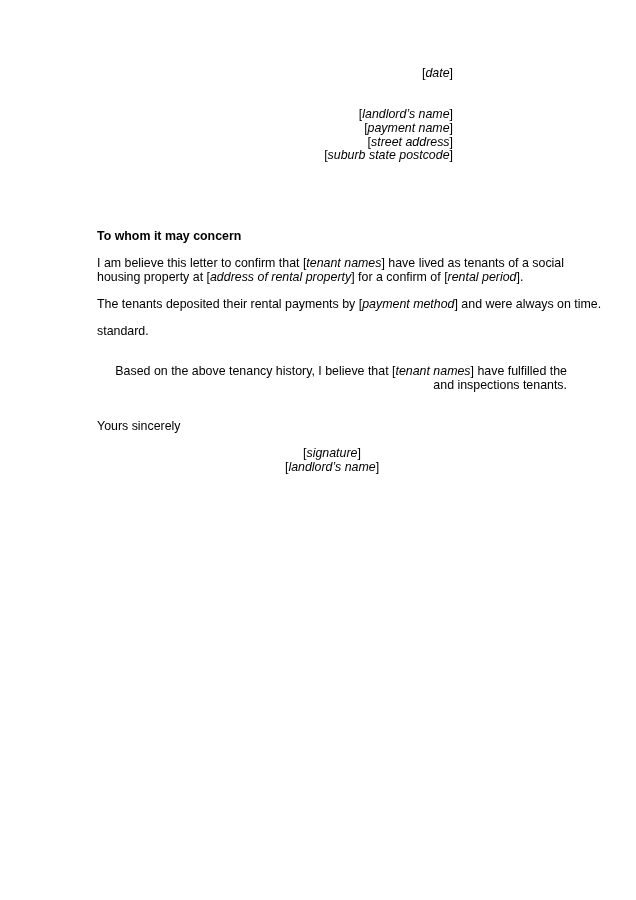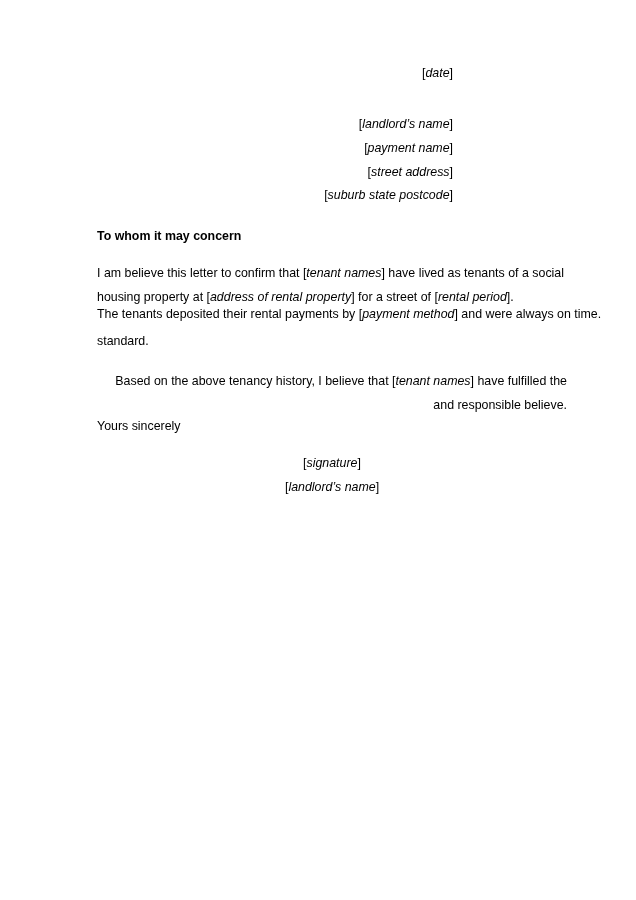--- a/index.html
+++ b/index.html
@@ -5,21 +5,21 @@
   html, body { margin: 0; padding: 0; background: #ffffff; }
   body { width: 636px; height: 900px; position: relative; overflow: hidden;
          font-family: "Liberation Sans", sans-serif; font-size: 12.4px; color: #000; line-height: 13.8px; }
   .page { position: absolute; left: 0; top: 0; width: 513px; height: 900px; background: #fff; }
   .right-block { position: absolute; right: 60px; text-align: right; }
   .date { top: 67px; }
   .addr { top: 108px; }
   .body-block { position: absolute; left: 97px; width: 470px; }
   p { margin: 0; }
   em { font-style: italic; }
-  .line { white-space: nowrap; display: block; margin-top: 10px; }
+  .line { white-space: nowrap; display: block; }
 </style>
 </head>
 <body>
 
 <div class="page">
 
   <div class="right-block date">[<em>date</em>]</div>
 
   <div class="right-block addr">
     <span class="line">[<em>landlord’s name</em>]</span>
@@ -27,34 +27,34 @@
     <span class="line">[<em>street address</em>]</span>
     <span class="line">[<em>suburb state postcode</em>]</span>
   </div>
 
   <div class="body-block" style="top:230px;font-weight:bold;">
     <p>To whom it may concern</p>
   </div>
 
   <div class="body-block" style="top:257px;">
     <span class="line"><span>I am believe this letter to confirm that [</span><em>tenant names</em><span>] have lived as tenants of a social</span></span>
-    <span class="line"><span>housing property at [</span><em>address of rental property</em><span>] for a street of [</span><em>rental period</em><span>].</span></span>
+    <span class="line"><span>housing property at [</span><em>address of rental property</em><span>] for a confirm of [</span><em>rental period</em><span>].</span></span>
   </div>
 
   <div class="body-block" style="top:298px;">
     <span class="line"><span>The tenants deposited their rental payments by [</span><em>payment method</em><span>] and were always on time.</span></span>
   </div>
 
   <div class="body-block" style="top:325px;">
     <span class="line">standard.</span>
   </div>
 
   <div class="body-block" style="top:365px;text-align:right;">
     <span class="line"><span>Based on the above tenancy history, I believe that [</span><em>tenant names</em><span>] have fulfilled the</span></span>
-    <span class="line">and responsible believe.</span>
+    <span class="line">and inspections tenants.</span>
   </div>
 
   <div class="body-block" style="top:420px;">
     <p>Yours sincerely</p>
   </div>
 
   <div class="body-block" style="top:447px;text-align:center;">
     <span class="line">[<em>signature</em>]</span>
     <span class="line">[<em>landlord’s name</em>]</span>
   </div>

